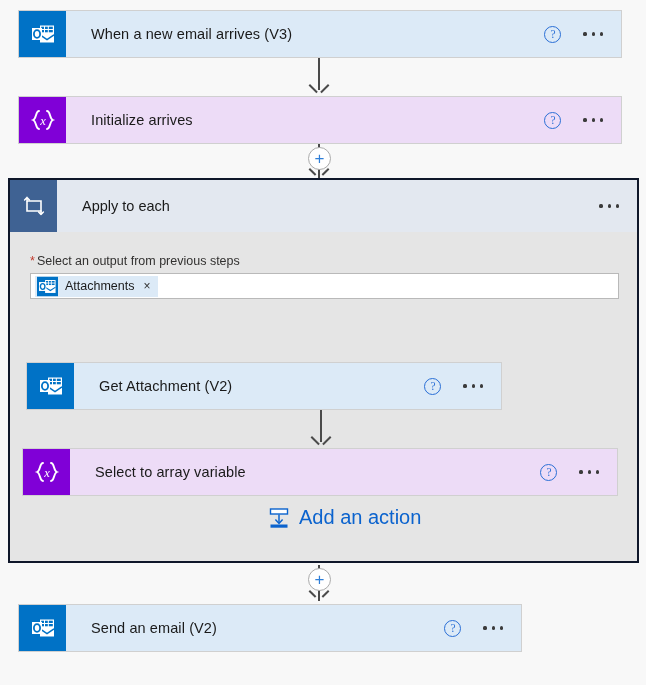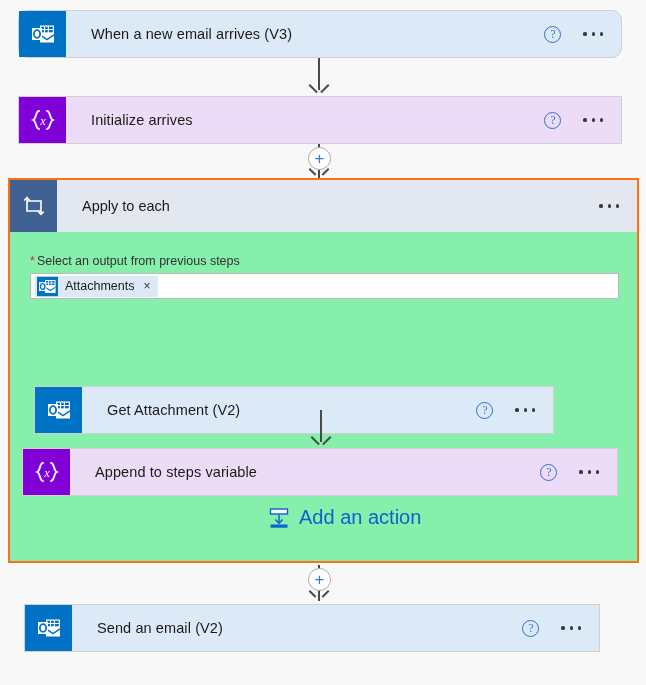--- a/index.html
+++ b/index.html
@@ -137,22 +137,22 @@
     font-weight: 300;
   }
 
   
   .scope {
     position: absolute;
     left: 8px;
     top: 178px;
     width: 631px;
     height: 385px;
-    border: 2px solid #f97316;
-    background: #86efac;
+    border: 2px solid #0f172a;
+    background: #e5e5e5;
     box-sizing: border-box;
   }
   .scope-header {
     display: flex;
     align-items: stretch;
     height: 52px;
     background: #e3e8f0;
   }
   .scope-icon {
     width: 47px;
@@ -227,21 +227,21 @@
     font-size: 20px;
   }
 
   .addsvg { display: block; }
 </style>
 </head>
 <body>
 
 <div class="canvas">
 
-  <div class="card" style="left:18px; top:10px; width:604px;border-radius:10px;">
+  <div class="card" style="left:18px; top:10px; width:604px;">
     <div class="card-icon icon-outlook">
       <svg width="26" height="24" viewBox="0 0 26 24" class="addsvg">
         <rect x="10" y="3.5" width="14" height="10.5" fill="#ffffff"></rect>
         <rect x="11.2" y="4.7" width="2.8" height="2.3" fill="#0072c6"></rect>
         <rect x="15" y="4.7" width="2.8" height="2.3" fill="#0072c6"></rect>
         <rect x="18.8" y="4.7" width="4" height="2.3" fill="#0072c6"></rect>
         <rect x="11.2" y="8" width="2.8" height="2.3" fill="#0072c6"></rect>
         <rect x="15" y="8" width="2.8" height="2.3" fill="#0072c6"></rect>
         <rect x="18.8" y="8" width="4" height="2.3" fill="#0072c6"></rect>
         <path d="M10 12.5 L24 12.5 L24 20.5 L10 20.5 Z" fill="#ffffff"></path>
@@ -331,21 +331,21 @@
               <path d="M10 12.8 L16.5 17 L23 12.8" fill="none" stroke="#0072c6" stroke-width="1.4"></path>
               <rect x="2.5" y="6.5" width="9" height="11" fill="#ffffff"></rect>
               <ellipse cx="7" cy="12" rx="2.8" ry="3.5" fill="none" stroke="#0072c6" stroke-width="1.7"></ellipse>
             </svg>
           </span>
           <span>Attachments</span>
           <span class="tok-x">×</span>
         </span>
       </div>
 
-      <div class="card" style="left:24px; top:130px; width:520px;margin-top:24px;">
+      <div class="card" style="left:16px; top:130px; width:476px;">
         <div class="card-icon icon-outlook">
           <svg width="26" height="24" viewBox="0 0 26 24" class="addsvg">
             <rect x="10" y="3.5" width="14" height="10.5" fill="#ffffff"></rect>
             <rect x="11.2" y="4.7" width="2.8" height="2.3" fill="#0072c6"></rect>
             <rect x="15" y="4.7" width="2.8" height="2.3" fill="#0072c6"></rect>
             <rect x="18.8" y="4.7" width="4" height="2.3" fill="#0072c6"></rect>
             <rect x="11.2" y="8" width="2.8" height="2.3" fill="#0072c6"></rect>
             <rect x="15" y="8" width="2.8" height="2.3" fill="#0072c6"></rect>
             <rect x="18.8" y="8" width="4" height="2.3" fill="#0072c6"></rect>
             <path d="M10 12.5 L24 12.5 L24 20.5 L10 20.5 Z" fill="#ffffff"></path>
@@ -369,21 +369,21 @@
       <div class="arrowhead" style="left:302px; top:204px;"></div>
 
       <div class="card purple" style="left:12px; top:216px; width:596px;">
         <div class="card-icon icon-var">
           <svg width="30" height="22" viewBox="0 0 30 22" class="addsvg">
             <path d="M11 2 C7.5 2 8.6 9.5 5.2 11 C8.6 12.5 7.5 20 11 20" fill="none" stroke="#ffffff" stroke-width="1.9" stroke-linecap="round"></path>
             <path d="M19 2 C22.5 2 21.4 9.5 24.8 11 C21.4 12.5 22.5 20 19 20" fill="none" stroke="#ffffff" stroke-width="1.9" stroke-linecap="round"></path>
             <text x="15" y="15.5" font-family="Liberation Serif, serif" font-style="italic" font-size="12.5" fill="#ffffff" text-anchor="middle">x</text>
           </svg>
         </div>
-        <div class="card-title">Append to steps variable</div>
+        <div class="card-title">Select to array variable</div>
         <div class="card-actions">
           <div class="help-icon">?</div>
           <div class="ellipsis">
             <i></i>
               <i></i>
               <i></i>
           </div>
         </div>
       </div>
 
@@ -401,21 +401,21 @@
     </span>
     <span class="label">Add an action</span>
   </div>
 
   <div class="conn" style="top:565px; height:36px;"></div>
   <div class="insert-btn" style="top:568px;">
     <span>+</span>
   </div>
   <div class="arrowhead thin" style="top:590px;"></div>
 
-  <div class="card" style="left:24px; top:604px; width:576px;">
+  <div class="card" style="left:18px; top:604px; width:504px;">
     <div class="card-icon icon-outlook">
       <svg width="26" height="24" viewBox="0 0 26 24" class="addsvg">
         <rect x="10" y="3.5" width="14" height="10.5" fill="#ffffff"></rect>
         <rect x="11.2" y="4.7" width="2.8" height="2.3" fill="#0072c6"></rect>
         <rect x="15" y="4.7" width="2.8" height="2.3" fill="#0072c6"></rect>
         <rect x="18.8" y="4.7" width="4" height="2.3" fill="#0072c6"></rect>
         <rect x="11.2" y="8" width="2.8" height="2.3" fill="#0072c6"></rect>
         <rect x="15" y="8" width="2.8" height="2.3" fill="#0072c6"></rect>
         <rect x="18.8" y="8" width="4" height="2.3" fill="#0072c6"></rect>
         <path d="M10 12.5 L24 12.5 L24 20.5 L10 20.5 Z" fill="#ffffff"></path>

